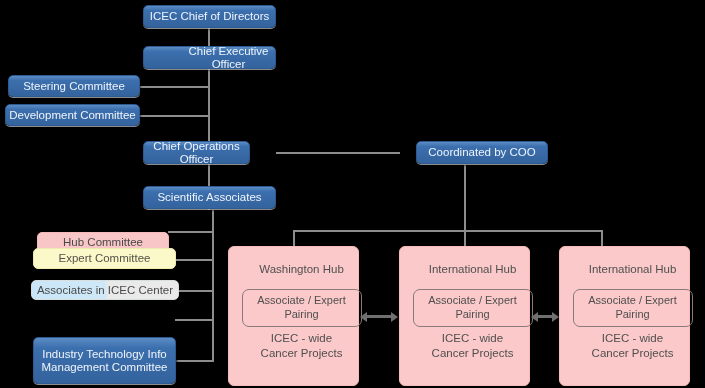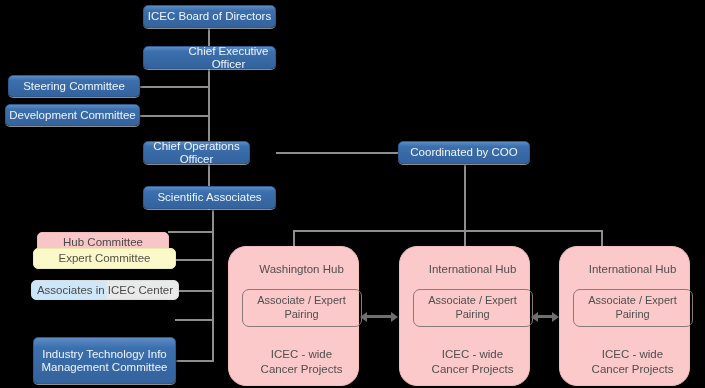--- a/index.html
+++ b/index.html
@@ -55,21 +55,21 @@
     border:1px solid #d8dde0;
     font-size:11.5px;
   }
 
   
   .hub{
     position:absolute;
     box-sizing:border-box;
     background:#fbc9c9;
     border:1px solid #f6bcbc;
-    border-radius:18px;
+    border-radius:6px;
     display:flex;flex-direction:column;align-items:center;
     color:#555;
     padding-left:16px;
   }
   .hub-title{
     font-size:11.5px;
     margin-top:16px;
     color:#4f4f4f;
   }
   .hub-pair{
@@ -78,21 +78,21 @@
     margin-top:14px;
     border:1px solid #8a7a7a;
     border-radius:7px;
     display:flex;align-items:center;justify-content:center;
     text-align:center;
     font-size:11px;
     line-height:1.25;
     color:#4f4f4f;
   }
   .hub-foot{
-    margin-top:20px;
+    margin-top:4px;
     font-size:11.5px;
     line-height:1.3;
     text-align:center;
     color:#4f4f4f;
   }
 
   
   .dbl-arrow{position:absolute;height:11px;display:flex;align-items:center;}
   .dbl-arrow .bar{height:3px;background:#6f6f6f;flex:1;}
   .dbl-arrow .tip{width:0;height:0;border-top:5px solid transparent;border-bottom:5px solid transparent;}
@@ -121,40 +121,40 @@
   <div class="ln v" style="left:464px;top:230px;height:16px;"></div>
   <div class="ln v" style="left:601px;top:230px;height:16px;"></div>
 
   <div class="ln h" style="left:168px;top:231px;width:46px;"></div>
   <div class="ln h" style="left:176px;top:259px;width:38px;"></div>
   <div class="ln h" style="left:178px;top:290px;width:36px;"></div>
   <div class="ln h" style="left:175px;top:319px;width:39px;"></div>
   <div class="ln h" style="left:175px;top:360px;width:39px;"></div>
 
   <div class="node blue" style="left:143px;top:5px;width:133px;height:23px;">
-    <span>ICEC Board of Directors</span>
+    <span>ICEC Chief of Directors</span>
   </div>
 
   <div class="node blue" style="left:143px;top:46px;width:133px;height:23px;padding-left:38px;">
     <span>Chief Executive Officer</span>
   </div>
 
   <div class="node blue" style="left:8px;top:75px;width:132px;height:22px;">
     <span>Steering Committee</span>
   </div>
 
   <div class="node blue" style="left:5px;top:104px;width:135px;height:22px;">
     <span>Development Committee</span>
   </div>
 
   <div class="node blue" style="left:143px;top:141px;width:107px;height:23px;">
     <span>Chief Operations Officer</span>
   </div>
 
-  <div class="node blue" style="left:398px;top:141px;width:132px;height:23px;justify-content:center;">
+  <div class="node blue" style="left:416px;top:141px;width:132px;height:23px;justify-content:center;">
     <span>Coordinated by COO</span>
   </div>
 
   <div class="node blue" style="left:143px;top:186px;width:133px;height:23px;">
     <span>Scientific Associates</span>
   </div>
 
   <div class="node pink" style="left:37px;top:232px;width:132px;height:21px;">
     <span>Hub Committee</span>
   </div>

